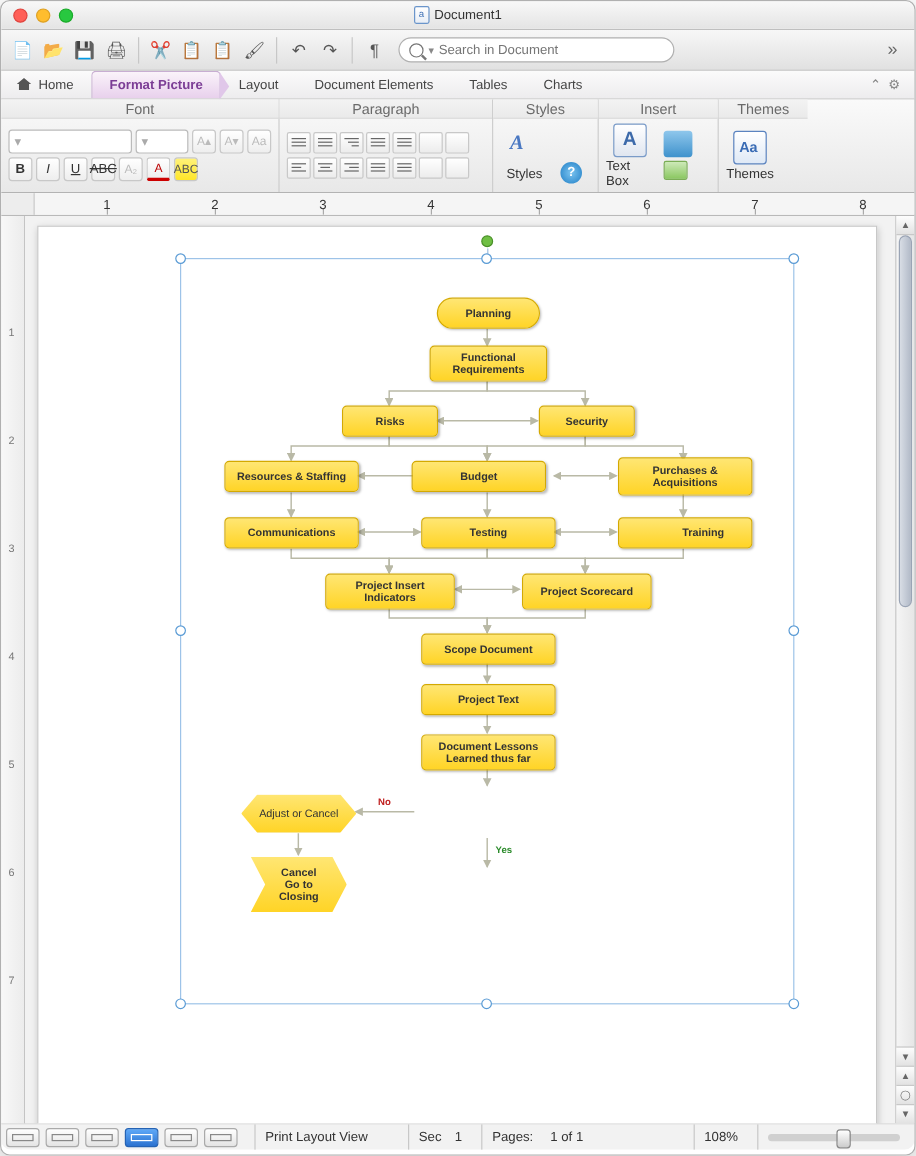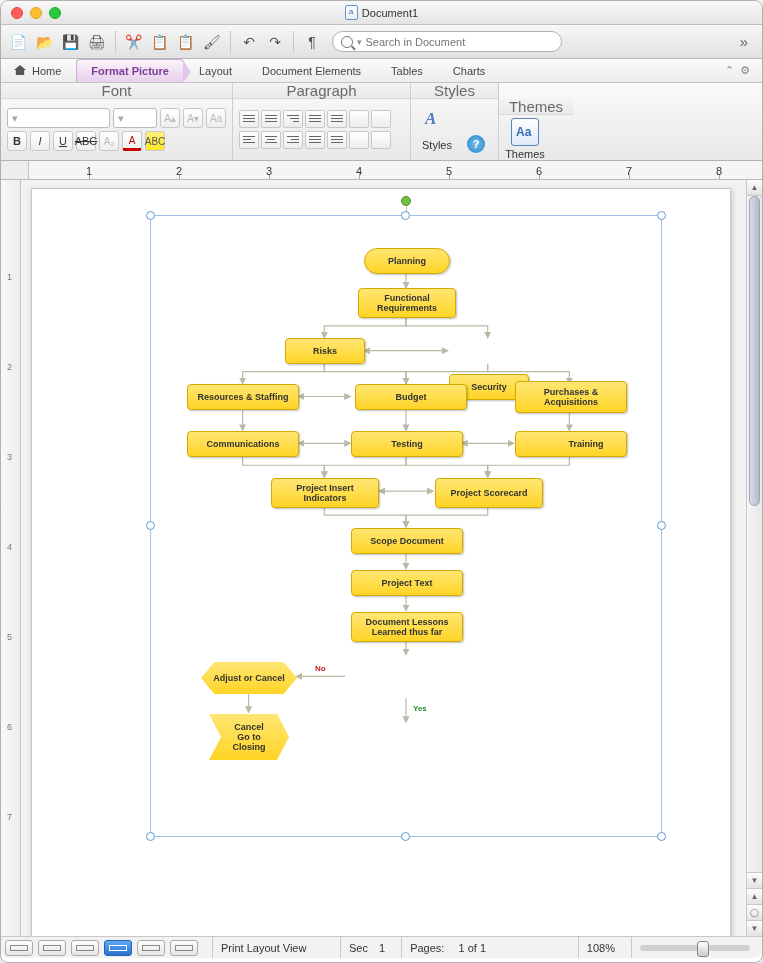--- a/index.html
+++ b/index.html
@@ -28,27 +28,27 @@
 .rtab{padding:0 14px;display:flex;align-items:center;font-size:11px;color:#444;border:1px solid transparent;border-bottom:none;border-radius:4px 4px 0 0;position:relative;}
 .rtab.home{padding-left:24px;}
 .rtab.home::before{content:"";position:absolute;left:6px;top:5px;width:12px;height:10px;background:#555;clip-path:polygon(50% 0,100% 50%,85% 50%,85% 100%,15% 100%,15% 50%,0 50%);}
 .rtab.active{background:linear-gradient(#faf3fa,#e8d0ec);border-color:#c8aed2;color:#7b3d95;font-weight:bold;}
 .rtab.active::after{content:"";position:absolute;right:-8px;top:0;width:0;height:0;border-top:12px solid transparent;border-bottom:11px solid transparent;border-left:8px solid #e0c7e9;}
 .rtab-spacer{flex:1;}
 .rtab-right{display:flex;align-items:center;gap:6px;padding:0 6px;}
 
 .ribbon{height:78px;background:linear-gradient(#fafafa,#e8e8e8);border-bottom:1px solid #b3b3b3;display:flex;}
 .rgroup{border-right:1px solid #cecece;display:flex;flex-direction:column;}
-.rgroup .hdr{height:16px;text-align:center;font-size:15px;color:#6a6a6a;background:linear-gradient(#f3f3f3,#eaeaea);border-bottom:1px solid #d8d8d8;line-height:16px;}
+.rgroup .hdr{height:16px;text-align:center;font-size:12px;color:#6a6a6a;background:linear-gradient(#f3f3f3,#eaeaea);border-bottom:1px solid #d8d8d8;line-height:16px;}
 .rgroup .body{flex:1;display:flex;align-items:center;padding:3px 6px;gap:4px;}
 .gFont{width:232px;}
 .gPara{width:178px;}
 .gStyles{width:88px;}
 .gInsert{width:100px;}
-.gThemes{width:74px;margin-top:16px;}
+.gThemes{width:74px;}
 .fontrow{display:flex;flex-direction:column;gap:3px;width:100%;}
 .frow{display:flex;gap:3px;align-items:center;}
 .fsel{height:20px;border:1px solid #bbb;background:#fff;border-radius:3px;flex:1;display:flex;align-items:center;padding:0 4px;color:#aaa;min-width:0;}
 .fsel.small{flex:0 0 44px;}
 .smbtn{width:20px;height:20px;border:1px solid #c8c8c8;background:linear-gradient(#fff,#eee);border-radius:3px;display:flex;align-items:center;justify-content:center;font-size:10px;color:#555;}
 .smbtn.off{color:#bbb;}
 .pararow{display:flex;flex-direction:column;gap:3px;}
 .prow{display:flex;gap:2px;}
 .pbtn{width:20px;height:18px;border:1px solid #c8c8c8;background:linear-gradient(#fff,#ececec);border-radius:2px;position:relative;}
 .pbtn .lines{position:absolute;top:4px;left:3px;right:3px;height:10px;}
@@ -82,21 +82,21 @@
 .handle{position:absolute;width:9px;height:9px;background:#fff;border:1px solid #5a9bd5;border-radius:50%;}
 .h-nw{left:-5px;top:-5px;}.h-ne{right:-5px;top:-5px;}.h-sw{left:-5px;bottom:-5px;}.h-se{right:-5px;bottom:-5px;}
 .h-n{left:50%;top:-5px;margin-left:-5px;}.h-s{left:50%;bottom:-5px;margin-left:-5px;}
 .h-w{left:-5px;top:50%;margin-top:-5px;}.h-e{right:-5px;top:50%;margin-top:-5px;}
 .rothandle{position:absolute;left:50%;top:-20px;margin-left:-5px;width:10px;height:10px;background:#6fbf44;border-radius:50%;border:1px solid #4a9028;}
 .rothandle::after{content:"";position:absolute;width:1px;height:10px;background:#9dbfe0;left:4px;top:10px;}
 
 .flow{position:absolute;left:0;top:0;right:0;bottom:0;}
 .node{position:absolute;background:linear-gradient(#ffe673,#ffd426);border:1px solid #d4a900;border-radius:4px;box-shadow:1px 1px 2px rgba(0,0,0,0.25);display:flex;align-items:center;justify-content:center;text-align:center;font-size:9px;font-weight:bold;color:#333;padding:0 4px;line-height:1.15;}
 .node.pill{border-radius:13px;}
-.hex{position:absolute;background:linear-gradient(#ffe673,#ffd426);clip-path:polygon(14% 0,86% 0,100% 50%,86% 100%,14% 100%,0 50%);display:flex;align-items:center;justify-content:center;font-size:9px;font-weight:bold;color:#333;filter:drop-shadow(1px 1px 1px rgba(0,0,0,0.25));}
+.hex{position:absolute;background:linear-gradient(#ffe673,#ffd426);clip-path:polygon(14% 0,86% 0,100% 50%,86% 100%,14% 100%,0 50%);display:flex;align-items:center;justify-content:center;font-size:9px;font-weight:normal;color:#333;filter:drop-shadow(1px 1px 1px rgba(0,0,0,0.25));}
 .diamond{position:absolute;background:linear-gradient(#ffe673,#ffd426);clip-path:polygon(50% 0,100% 50%,50% 100%,0 50%);display:flex;align-items:center;justify-content:center;font-size:9px;font-weight:bold;filter:drop-shadow(1px 1px 1px rgba(0,0,0,0.25));}
 .chevshape{position:absolute;background:linear-gradient(#ffe673,#ffd426);clip-path:polygon(0 0,85% 0,100% 50%,85% 100%,0 100%,15% 50%);display:flex;align-items:center;justify-content:center;text-align:center;font-size:9px;font-weight:bold;padding:0 10px;filter:drop-shadow(1px 1px 1px rgba(0,0,0,0.25));}
 .edgelabel{position:absolute;font-size:8px;font-weight:bold;}
 
 .vscroll{position:absolute;right:0;top:0;bottom:0;width:16px;background:linear-gradient(90deg,#f5f5f5,#e6e6e6);border-left:1px solid #c8c8c8;display:flex;flex-direction:column;}
 .vs-btn{height:16px;background:linear-gradient(#fdfdfd,#e2e2e2);border-bottom:1px solid #c8c8c8;display:flex;align-items:center;justify-content:center;font-size:8px;color:#666;}
 .vs-btn.bot{border-bottom:none;border-top:1px solid #c8c8c8;}
 .vs-track{flex:1;position:relative;}
 .vs-thumb{position:absolute;top:0;left:2px;right:2px;height:310px;background:linear-gradient(90deg,#d8dde5,#b2bac8);border:1px solid #9aa4b5;border-radius:6px;}
 
@@ -285,20 +285,33 @@
       </div>
   </div>
   <div class="rgroup gStyles">
     <div class="hdr">Styles</div>
     <div class="body">
       <div class="bigbtn">
           <div class="ic icBrush"></div>
           <span>Styles</span>
         </div>
       <div class="ichelp">?</div>
+    </div>
+  </div>
+  <div class="rgroup gInsert">
+    <div class="hdr">Insert</div>
+    <div class="body">
+      <div class="bigbtn">
+          <div class="ic icTxt"></div>
+          <span>Text Box</span>
+        </div>
+      <div style="display:flex;flex-direction:column;gap:3px;">
+        <div class="icShape"></div>
+        <div class="icPic"></div>
+      </div>
     </div>
   </div>
   <div class="rgroup gThemes" style="border-right:none;">
     <div class="hdr">Themes</div>
     <div class="body">
       <div class="bigbtn">
           <div class="ic icTheme"></div>
           <span>Themes</span>
         </div>
     </div>
@@ -406,23 +419,23 @@
               <line x1="195" y1="462" x2="146" y2="462" marker-end="url(#ah)"></line>
               <line x1="256" y1="484" x2="256" y2="508" marker-end="url(#ah)"></line>
               <line x1="98" y1="480" x2="98" y2="498" marker-end="url(#ah)"></line>
             </g>
           </svg>
 
           <div class="node pill" style="left:213px;top:32px;width:86px;height:26px;">Planning</div>
           <div class="node" style="left:207px;top:72px;width:98px;height:30px;white-space:pre-line;">Functional
 Requirements</div>
           <div class="node" style="left:134px;top:122px;width:80px;height:26px;">Risks</div>
-          <div class="node" style="left:298px;top:122px;width:80px;height:26px;margin-top:36px;">Security</div>
+          <div class="node" style="left:298px;top:122px;width:80px;height:26px;">Security</div>
           <div class="node" style="left:36px;top:168px;width:112px;height:26px;">Resources &amp; Staffing</div>
-          <div class="node" style="left:204px;top:168px;width:112px;height:26px;">Budget</div>
+          <div class="node" style="left:192px;top:168px;width:112px;height:26px;">Budget</div>
           <div class="node" style="left:364px;top:165px;width:112px;height:32px;white-space:pre-line;">Purchases &amp;
 Acquisitions</div>
           <div class="node" style="left:36px;top:215px;width:112px;height:26px;">Communications</div>
           <div class="node" style="left:200px;top:215px;width:112px;height:26px;">Testing</div>
           <div class="node" style="left:364px;top:215px;width:112px;height:26px;padding-left:34px;">Training</div>
           <div class="node" style="left:120px;top:262px;width:108px;height:30px;white-space:pre-line;">Project Insert
 Indicators</div>
           <div class="node" style="left:284px;top:262px;width:108px;height:30px;">Project Scorecard</div>
           <div class="node" style="left:200px;top:312px;width:112px;height:26px;">Scope Document</div>
           <div class="node" style="left:200px;top:354px;width:112px;height:26px;">Project Text</div>

